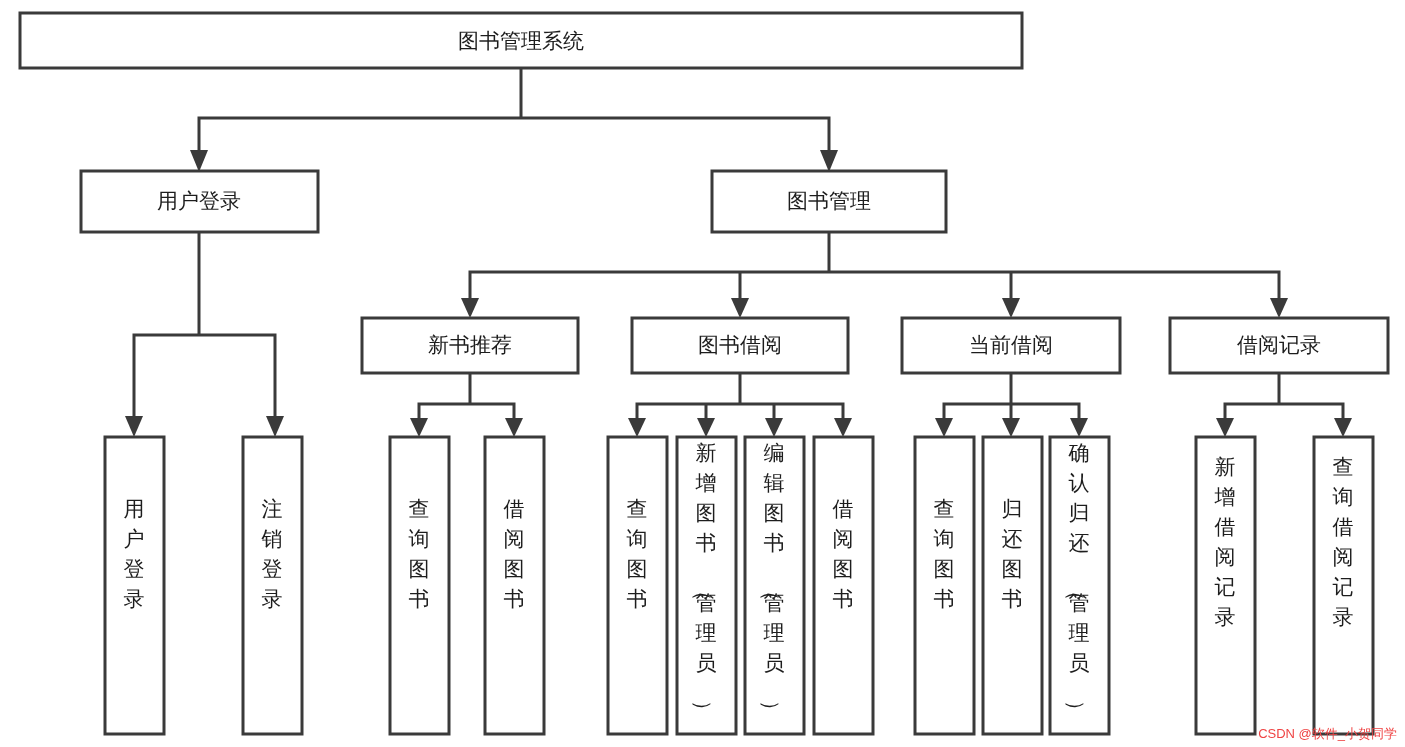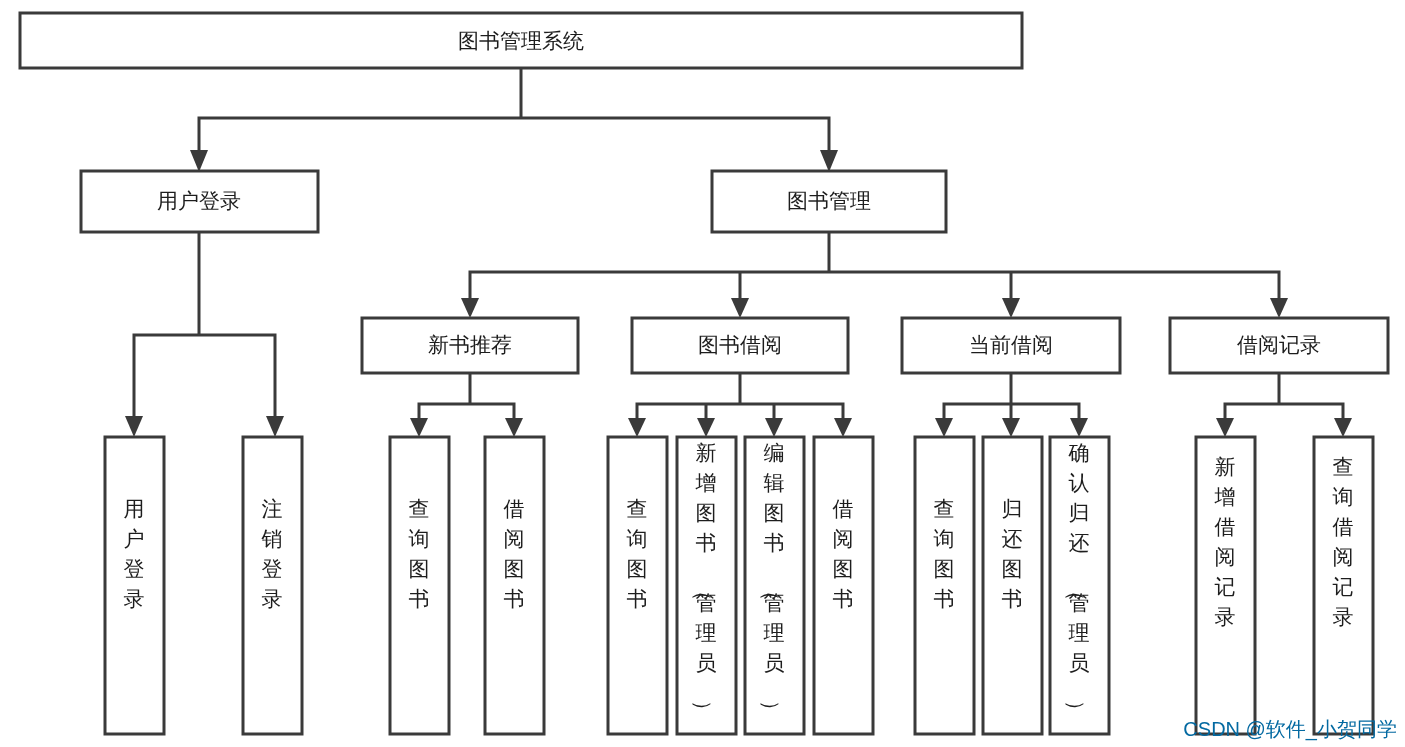--- a/index.html
+++ b/index.html
@@ -52,22 +52,22 @@
     font-family: "Liberation Sans", "DejaVu Sans", sans-serif;
     font-size: 21px;
     fill: #1d1d1d;
     text-anchor: middle;
   }
   .watermark-text {
     position: absolute;
     right: 8px;
     bottom: 4px;
     font-family: "Liberation Sans", "DejaVu Sans", sans-serif;
-    font-size: 20px;
-    color: #0369a1;
+    font-size: 13px;
+    color: #ef4444;
     white-space: nowrap;
     user-select: none;
   }
 </style>
 </head>
 <body>
 
 <div id="diagram-root">
 
   <svg id="tree-svg" viewBox="0 0 1405 747" xmlns="http://www.w3.org/2000/svg">

